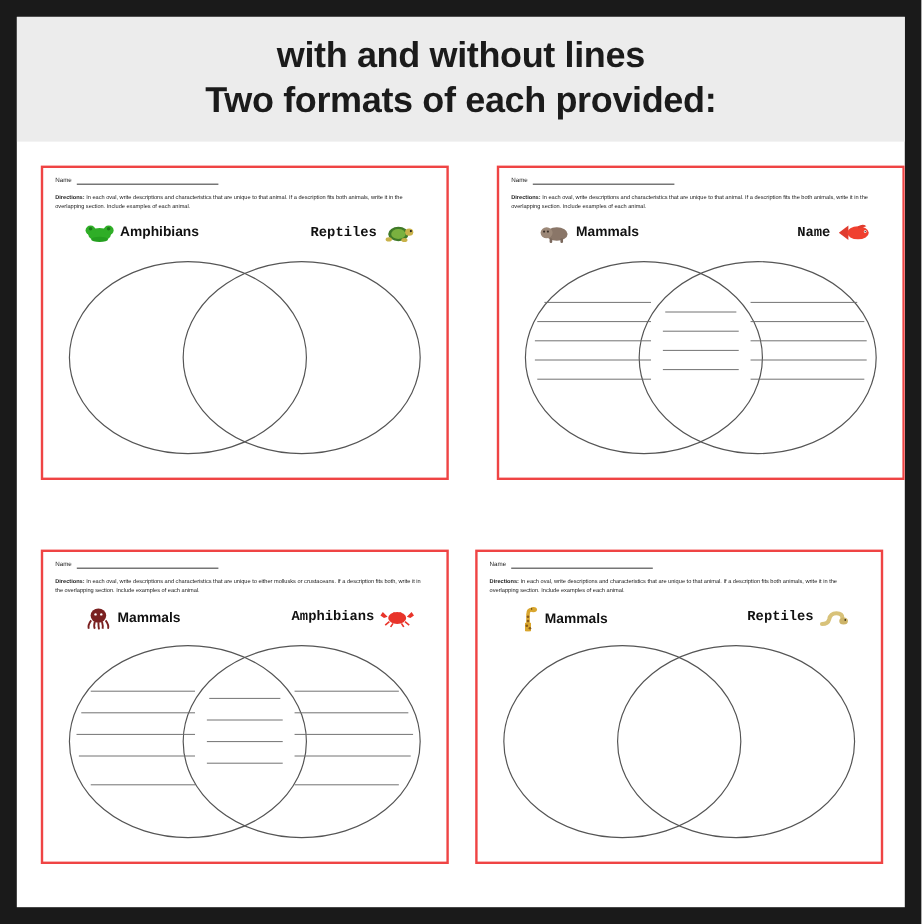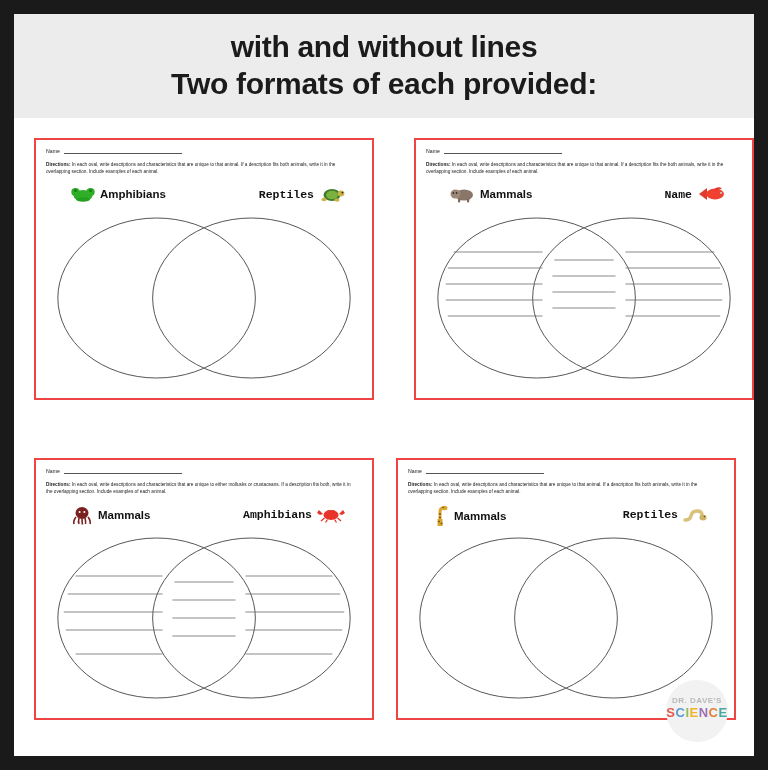--- a/index.html
+++ b/index.html
@@ -360,21 +360,14 @@
       </div>
       <div class="venn" style="height:186px;">
         <svg viewBox="0 0 320 186" preserveAspectRatio="none">
           <ellipse cx="112" cy="92" rx="100" ry="80" fill="none" stroke="#555" stroke-width="1"></ellipse>
           <ellipse cx="208" cy="92" rx="100" ry="80" fill="none" stroke="#555" stroke-width="1"></ellipse>
         </svg>
       </div>
     </div>
   </div>
 
-  <div class="watermark">
-    <div class="circle"></div>
-    <div class="dr">DR. DAVE'S</div>
-    <div class="sci">
-      <span>S</span><span>C</span><span>I</span><span>E</span><span>N</span><span>C</span><span>E</span>
-    </div>
-  </div>
 
 </div>
 
 </body></html>

